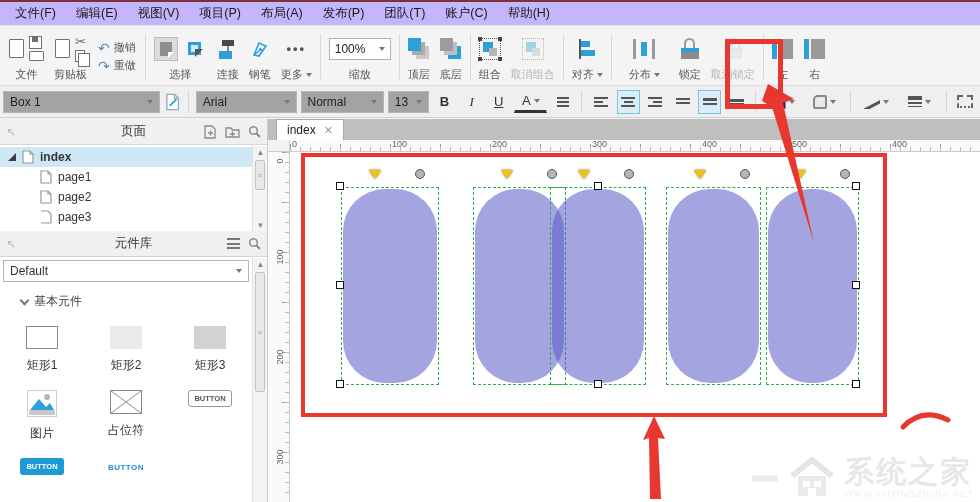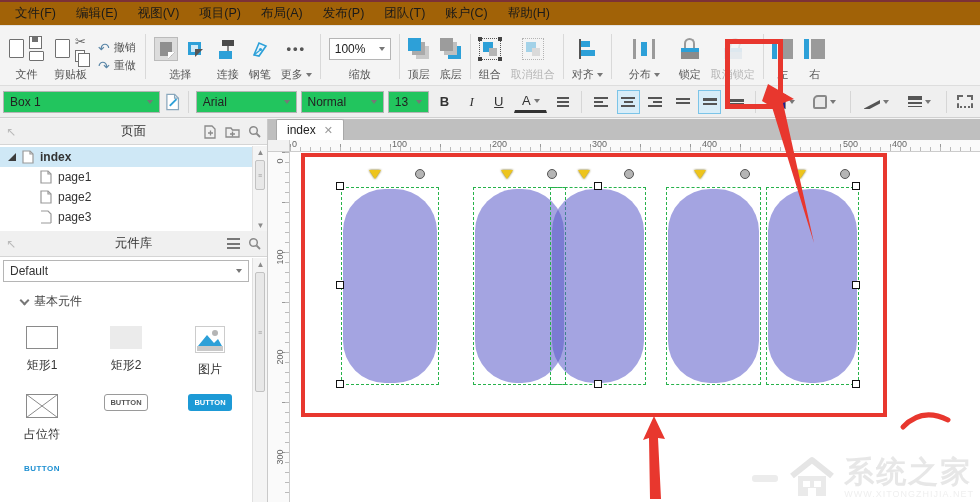--- a/index.html
+++ b/index.html
@@ -1,21 +1,21 @@
 <!DOCTYPE html>
 <html><head>
 <meta charset="utf-8">
 <style>
   * { margin:0; padding:0; box-sizing:border-box; }
   html,body { width:980px; height:502px; overflow:hidden; }
   body { font-family:"Liberation Sans","DejaVu Sans",sans-serif; font-size:12px; color:#333; background:#fff; position:relative; }
   .app { width:980px; height:502px; position:relative; overflow:hidden; background:#f4f4f4; }
 
   
-  .menubar { height:26px; background:#a16207; border-top:2px solid #7c3136; border-bottom:1px solid #e2e2e2; display:flex; align-items:center; padding-left:6px; gap:2px; }
+  .menubar { height:26px; background:#c4b5fd; border-top:2px solid #7c3136; border-bottom:1px solid #e2e2e2; display:flex; align-items:center; padding-left:6px; gap:2px; }
   .menu-item { padding:3px 9px; color:#1a1a1a; font-size:12.5px; cursor:default; }
 
   
   .toolbar { height:60px; background:#f4f4f4; border-bottom:1px solid #ddd; display:flex; align-items:stretch; padding:2px 4px 0 4px; position:relative; }
   .tgroup { display:flex; flex-direction:column; align-items:center; justify-content:space-between; padding:4px 5px 3px 5px; }
   .tgroup .icons { display:flex; align-items:center; gap:5px; flex:1; }
   .tlabel { font-size:11px; color:#555; white-space:nowrap; margin-top:2px; }
   .tsep { width:1px; background:#d9d9d9; margin:6px 3px; }
   .caret { display:inline-block; width:0; height:0; border-left:3.5px solid transparent; border-right:3.5px solid transparent; border-top:4px solid #777; margin-left:3px; vertical-align:middle; }
 
@@ -73,21 +73,21 @@
   .ic-unlock .sh { left:6px; transform:rotate(14deg); border-color:#c6c6c6; }
   .ic-unlock .bd { background:#cfdde6; } .ic-unlock .bd:after { background:#bcd8e8; }
   .ic-alignL { width:22px; height:20px; }
   .ic-alignL .bar { position:absolute; left:0; top:0; width:5px; height:20px; background:#2da0d8; }
   .ic-alignL .box { position:absolute; left:7px; top:0px; width:14px; height:20px; background:#9a9a9a; }
   .redbox-distribute { position:absolute; left:725px; top:13px; width:58px; height:70px; border:5px solid #e8372e; z-index:40; pointer-events:none; }
 
   
   .stylebar { height:32px; background:#efefef; border-bottom:1px solid #d0d0d0; display:flex; align-items:center; padding:0 3px; gap:4px; }
   .ssep { width:1px; height:22px; background:#d6d6d6; margin:0 3px; }
-  .sselect { height:22px; background:#22c55e; border:1px solid #b5b5b5; display:flex; align-items:center; justify-content:space-between; padding:0 6px; color:#222; }
+  .sselect { height:22px; background:#a3a3a3; border:1px solid #b5b5b5; display:flex; align-items:center; justify-content:space-between; padding:0 6px; color:#222; }
   .sbtn { width:24px; height:24px; border:1px solid transparent; display:flex; align-items:center; justify-content:center; color:#333; background:transparent; font-size:13px; }
   .sbtn.active { background:#d8edf8; border-color:#7bc4e8; }
   .bars { display:flex; flex-direction:column; gap:2px; }
   .bars i { display:block; height:2px; background:#555; }
   .fillswatch { width:15px; height:15px; background:#1f1f8f; border:1px solid #888; }
   .radius-ic { width:14px; height:14px; border:2px solid #888; border-radius:5px 2px 2px 2px; background:#e8e8e8; }
   .dashed-ic { width:16px; height:13px; border:2px dashed #666; border-bottom-style:dotted; }
   .pencil-ic { width:16px; height:14px; position:relative; overflow:hidden; }
   .pencil-ic:after { content:""; position:absolute; left:-2px; bottom:2px; width:22px; height:3px; background:#555; transform:rotate(-28deg); }
 
@@ -569,20 +569,24 @@
         <div class="wgrid">
           <div class="wcell">
               <span class="wi-rect1"></span>
               <span class="wlabel">矩形1</span>
             </div>
           <div class="wcell">
               <span class="wi-rect2"></span>
               <span class="wlabel">矩形2</span>
             </div>
           <div class="wcell">
+              <span class="wi-rect3"></span>
+              <span class="wlabel">矩形3</span>
+            </div>
+          <div class="wcell">
             <svg width="30" height="27" viewBox="0 0 30 27">
                 <rect x="0.5" y="0.5" width="29" height="26" fill="#fff" stroke="#ccc"></rect>
                 <rect x="2" y="20" width="26" height="5" fill="#c9c9c9"></rect>
                 <path d="M3 20 L12 9 L19 17 L23 13 L27 20 Z" fill="#2da0d8"></path>
                 <circle cx="20" cy="7" r="3" fill="#b5b5b5"></circle>
               </svg>
             <span class="wlabel">图片</span>
           </div>
           <div class="wcell">
             <svg width="32" height="24" viewBox="0 0 32 24">
@@ -618,21 +622,21 @@
       </div>
       <div class="ruler-row">
         <div class="ruler-corner"></div>
         <div class="hruler">
           <span style="left:2px;">0</span>
           <span style="left:102px;">100</span>
           <span style="left:202px;">200</span>
 
           <span style="left:302px;">300</span>
           <span style="left:412px;">400</span>
-          <span style="left:517px;padding-left:36px;">500</span>
+          <span style="left:502px;">500</span>
           <span style="left:602px;">400</span>
         </div>
       </div>
       <div class="canvas-row">
         <div class="vruler">
           <span style="top:4px;">0</span>
           <span style="top:100px;">100</span>
           <span style="top:200px;">200</span>
           <span style="top:300px;">300</span>
         </div>

